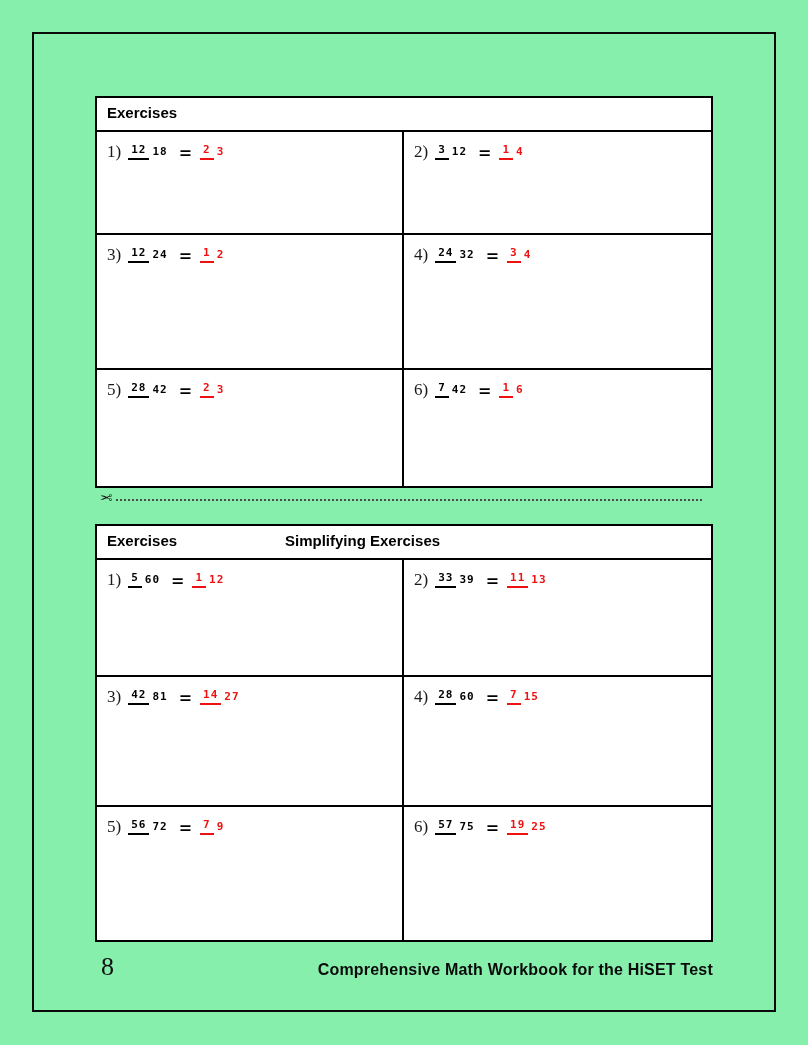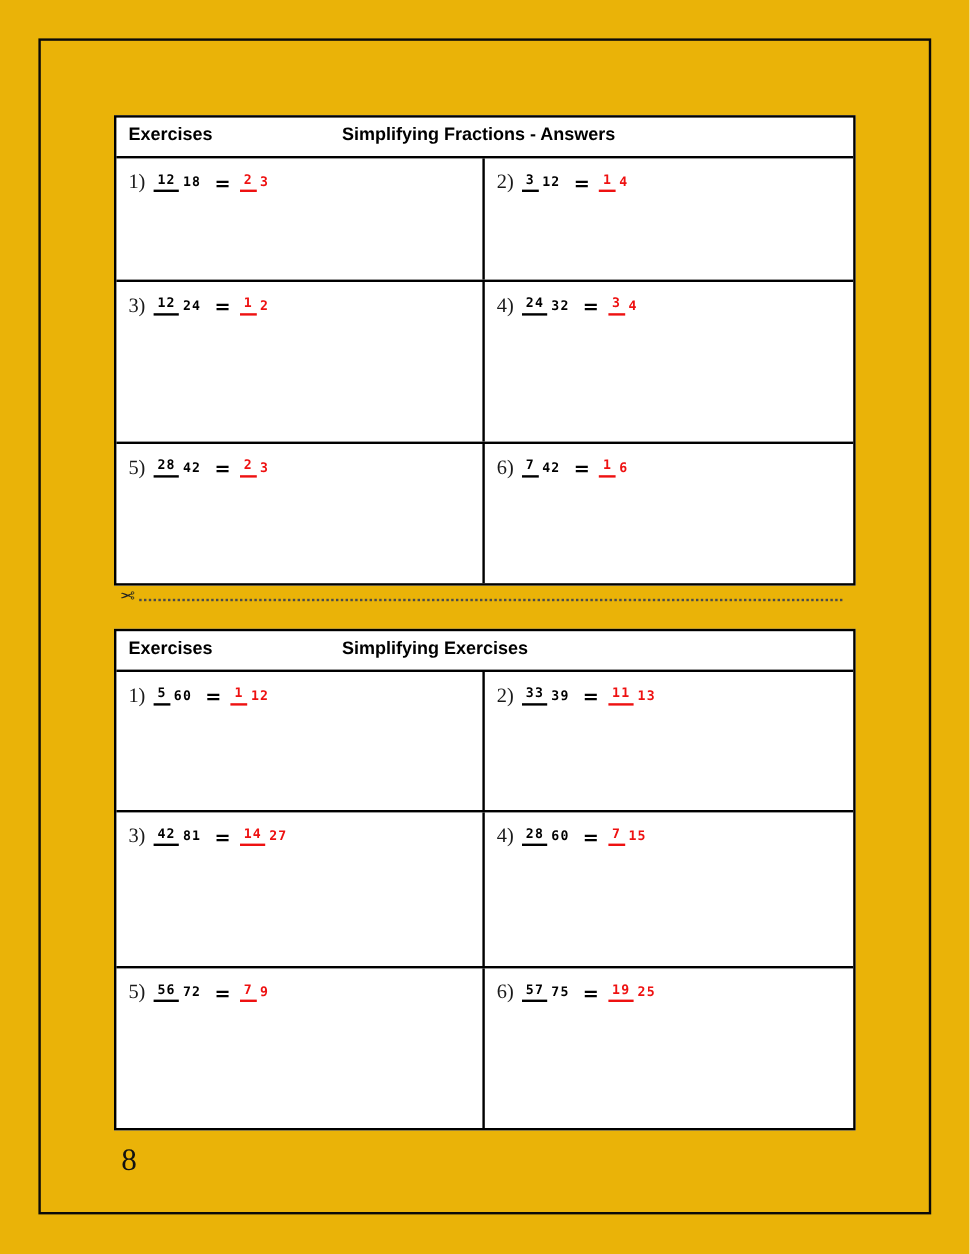--- a/index.html
+++ b/index.html
@@ -1,16 +1,16 @@
 <!DOCTYPE html>
 <html style="--answer-red: #ee1111;"><head>
 <meta charset="utf-8">
 <style>
   html,body{margin:0;padding:0;background:#fff;}
-  .page{position:relative;width:808px;height:1045px;background:#eab308;overflow:hidden;
+  .page{position:relative;width:808px;height:1045px;background:#86efac;overflow:hidden;
         font-family:"Liberation Sans",sans-serif;color:#000;}
   .sheet-border{position:absolute;left:32px;top:32px;width:740px;height:976px;
         border:2px solid #0a0a0a;}
   
   .ex-table{position:absolute;left:95px;width:614px;border:2px solid #000;background:#fff;}
   .t-answers{top:96px;}
   .t-practice{top:524px;}
   .thead{position:relative;height:32px;border-bottom:2px solid #000;}
   .hleft{position:absolute;left:10px;top:6px;font-weight:bold;font-size:15px;}
   .htitle{position:absolute;left:188px;top:6px;font-weight:bold;font-size:15px;}
@@ -41,21 +41,20 @@
 </style>
 </head>
 <body>
 
 <div class="page">
   <div class="sheet-border"></div>
 
   <div class="ex-table t-answers">
     <div class="thead">
       <span class="hleft">Exercises</span>
-      <span class="htitle">Simplifying Fractions - Answers</span>
     </div>
 
     <div class="trow" style="height:101px">
       <div class="cell left">
         <div class="prob">
           <span class="pnum">1)</span>
           <span class="frac">
             <span class="num">12</span>
             <span class="den">18</span>
           </span>
@@ -244,13 +243,14 @@
           <span class="frac red">
             <span class="num">19</span>
             <span class="den">25</span>
           </span>
         </div>
       </div>
     </div>
   </div>
 
   <div class="page-num">8</div>
+  <div class="footer-title">Comprehensive Math Workbook for the HiSET Test</div>
 </div>
 
 </body></html>

